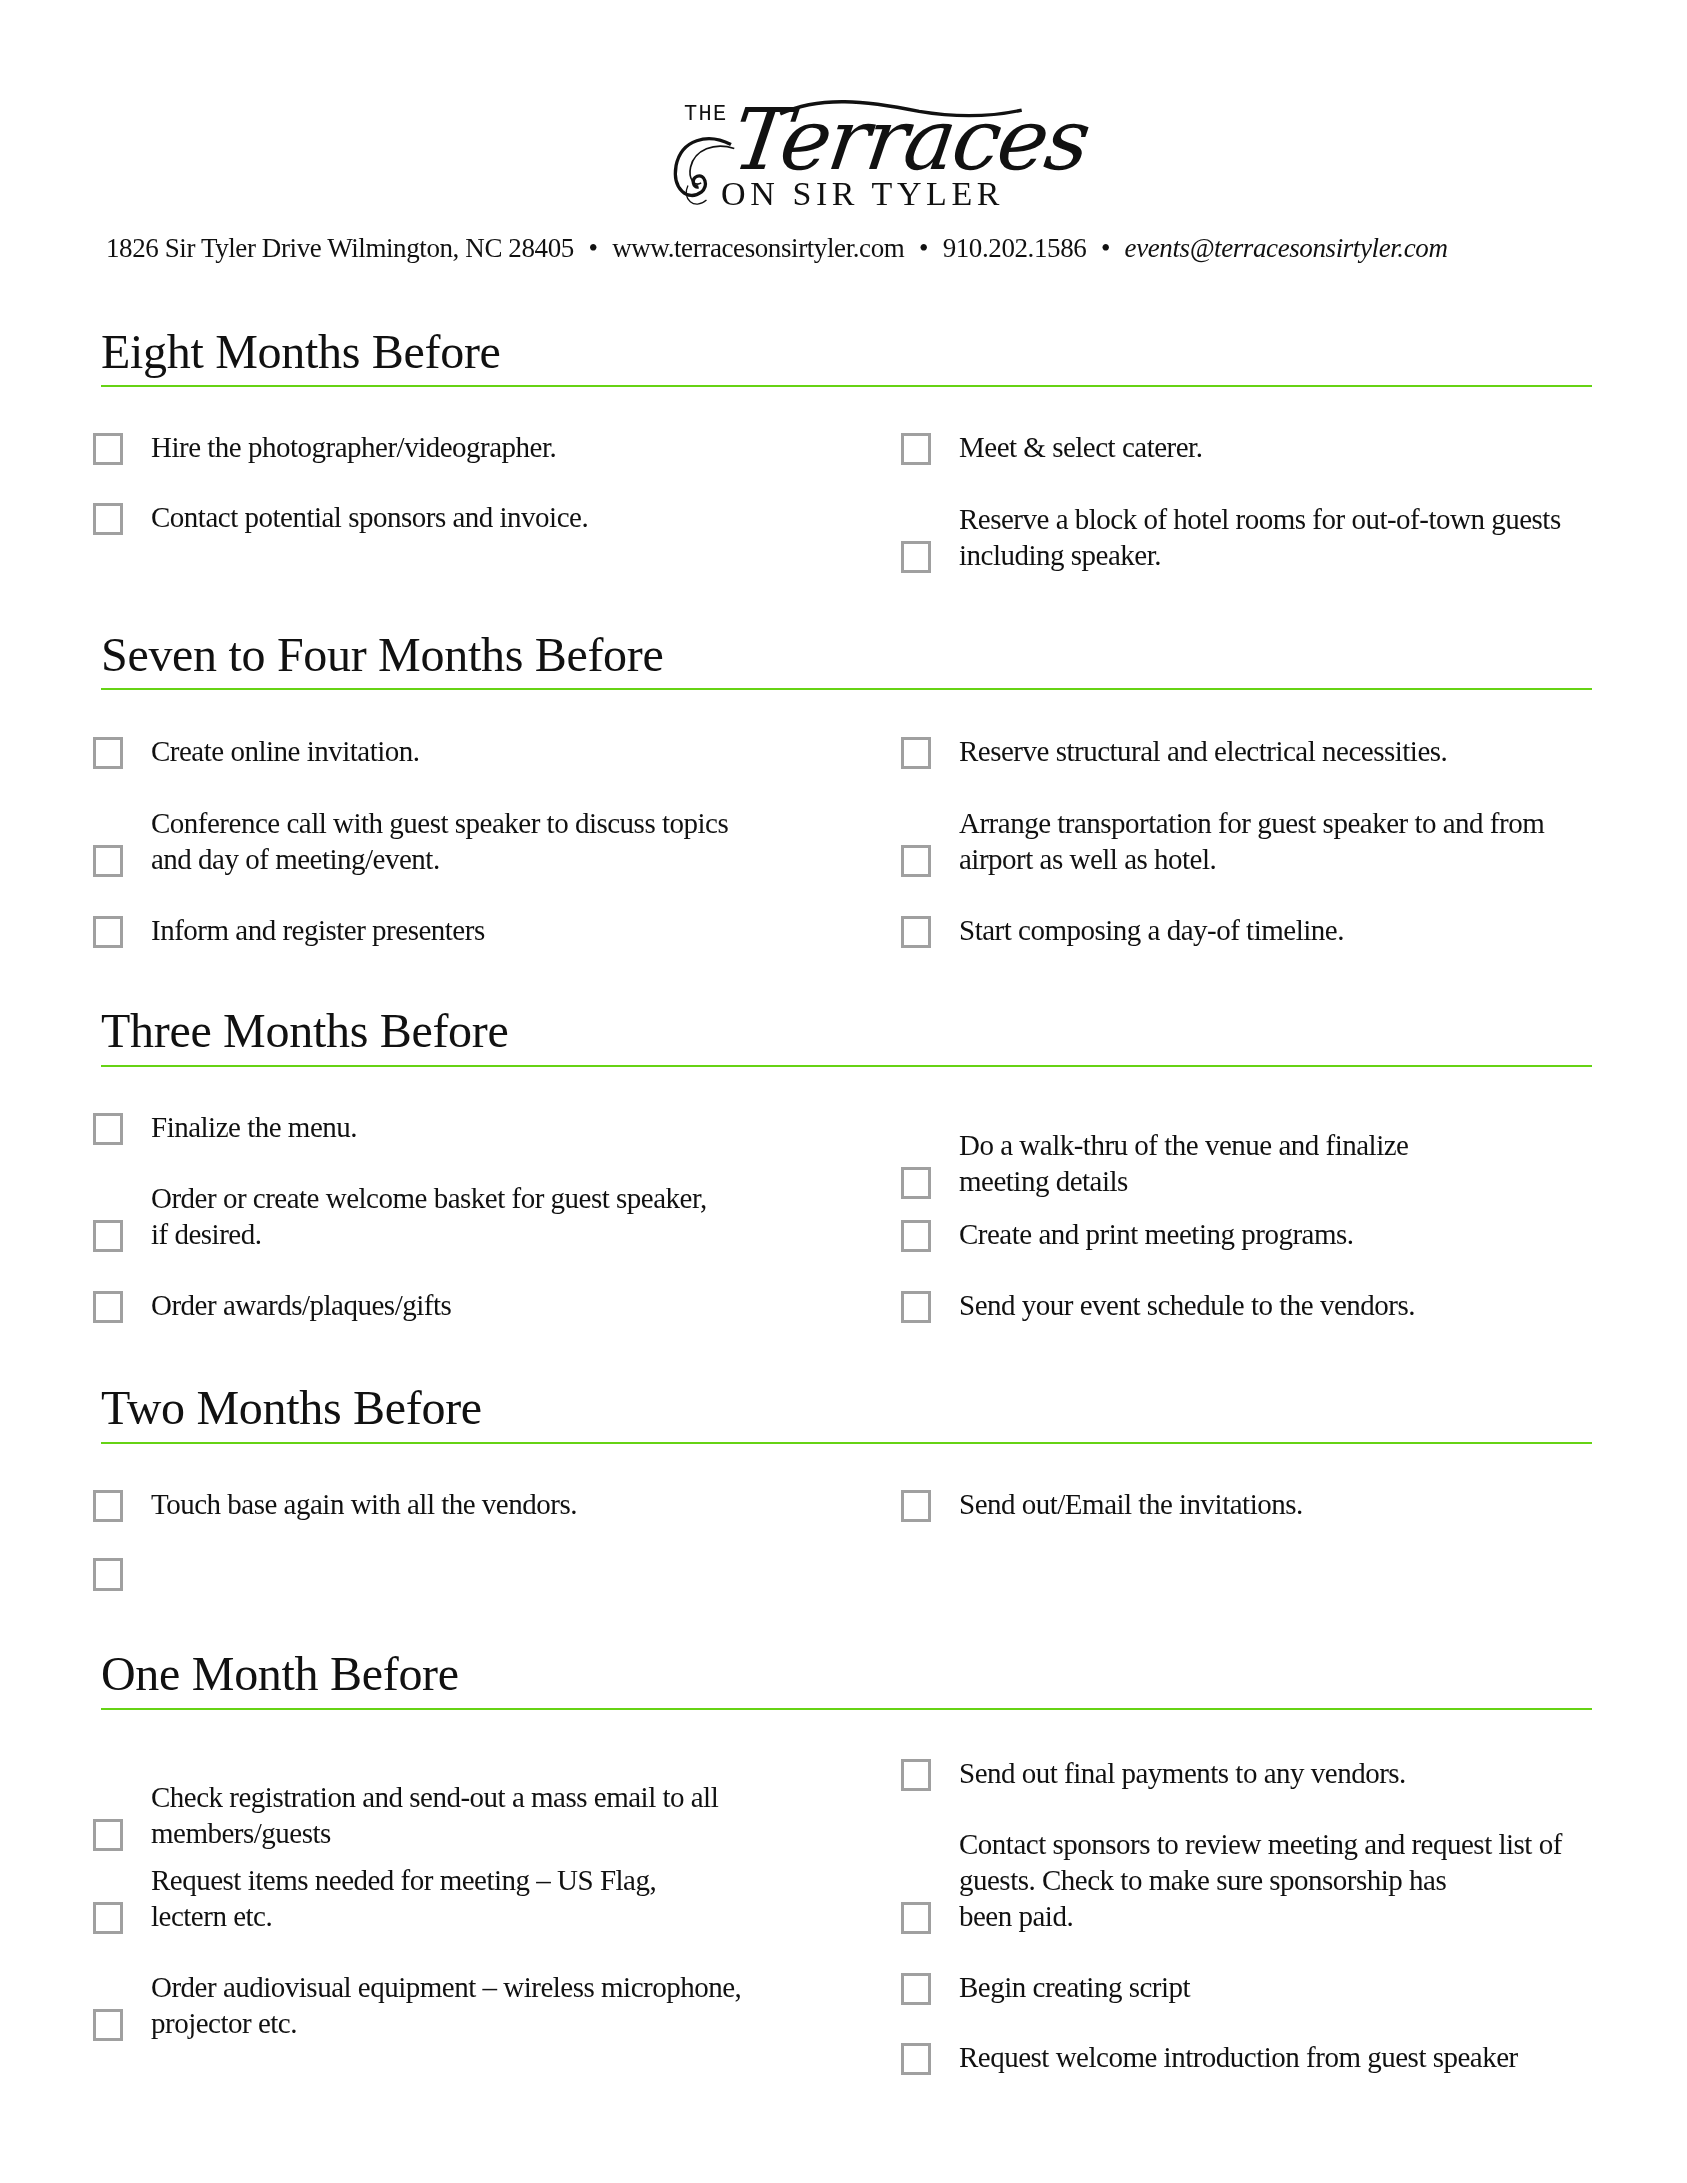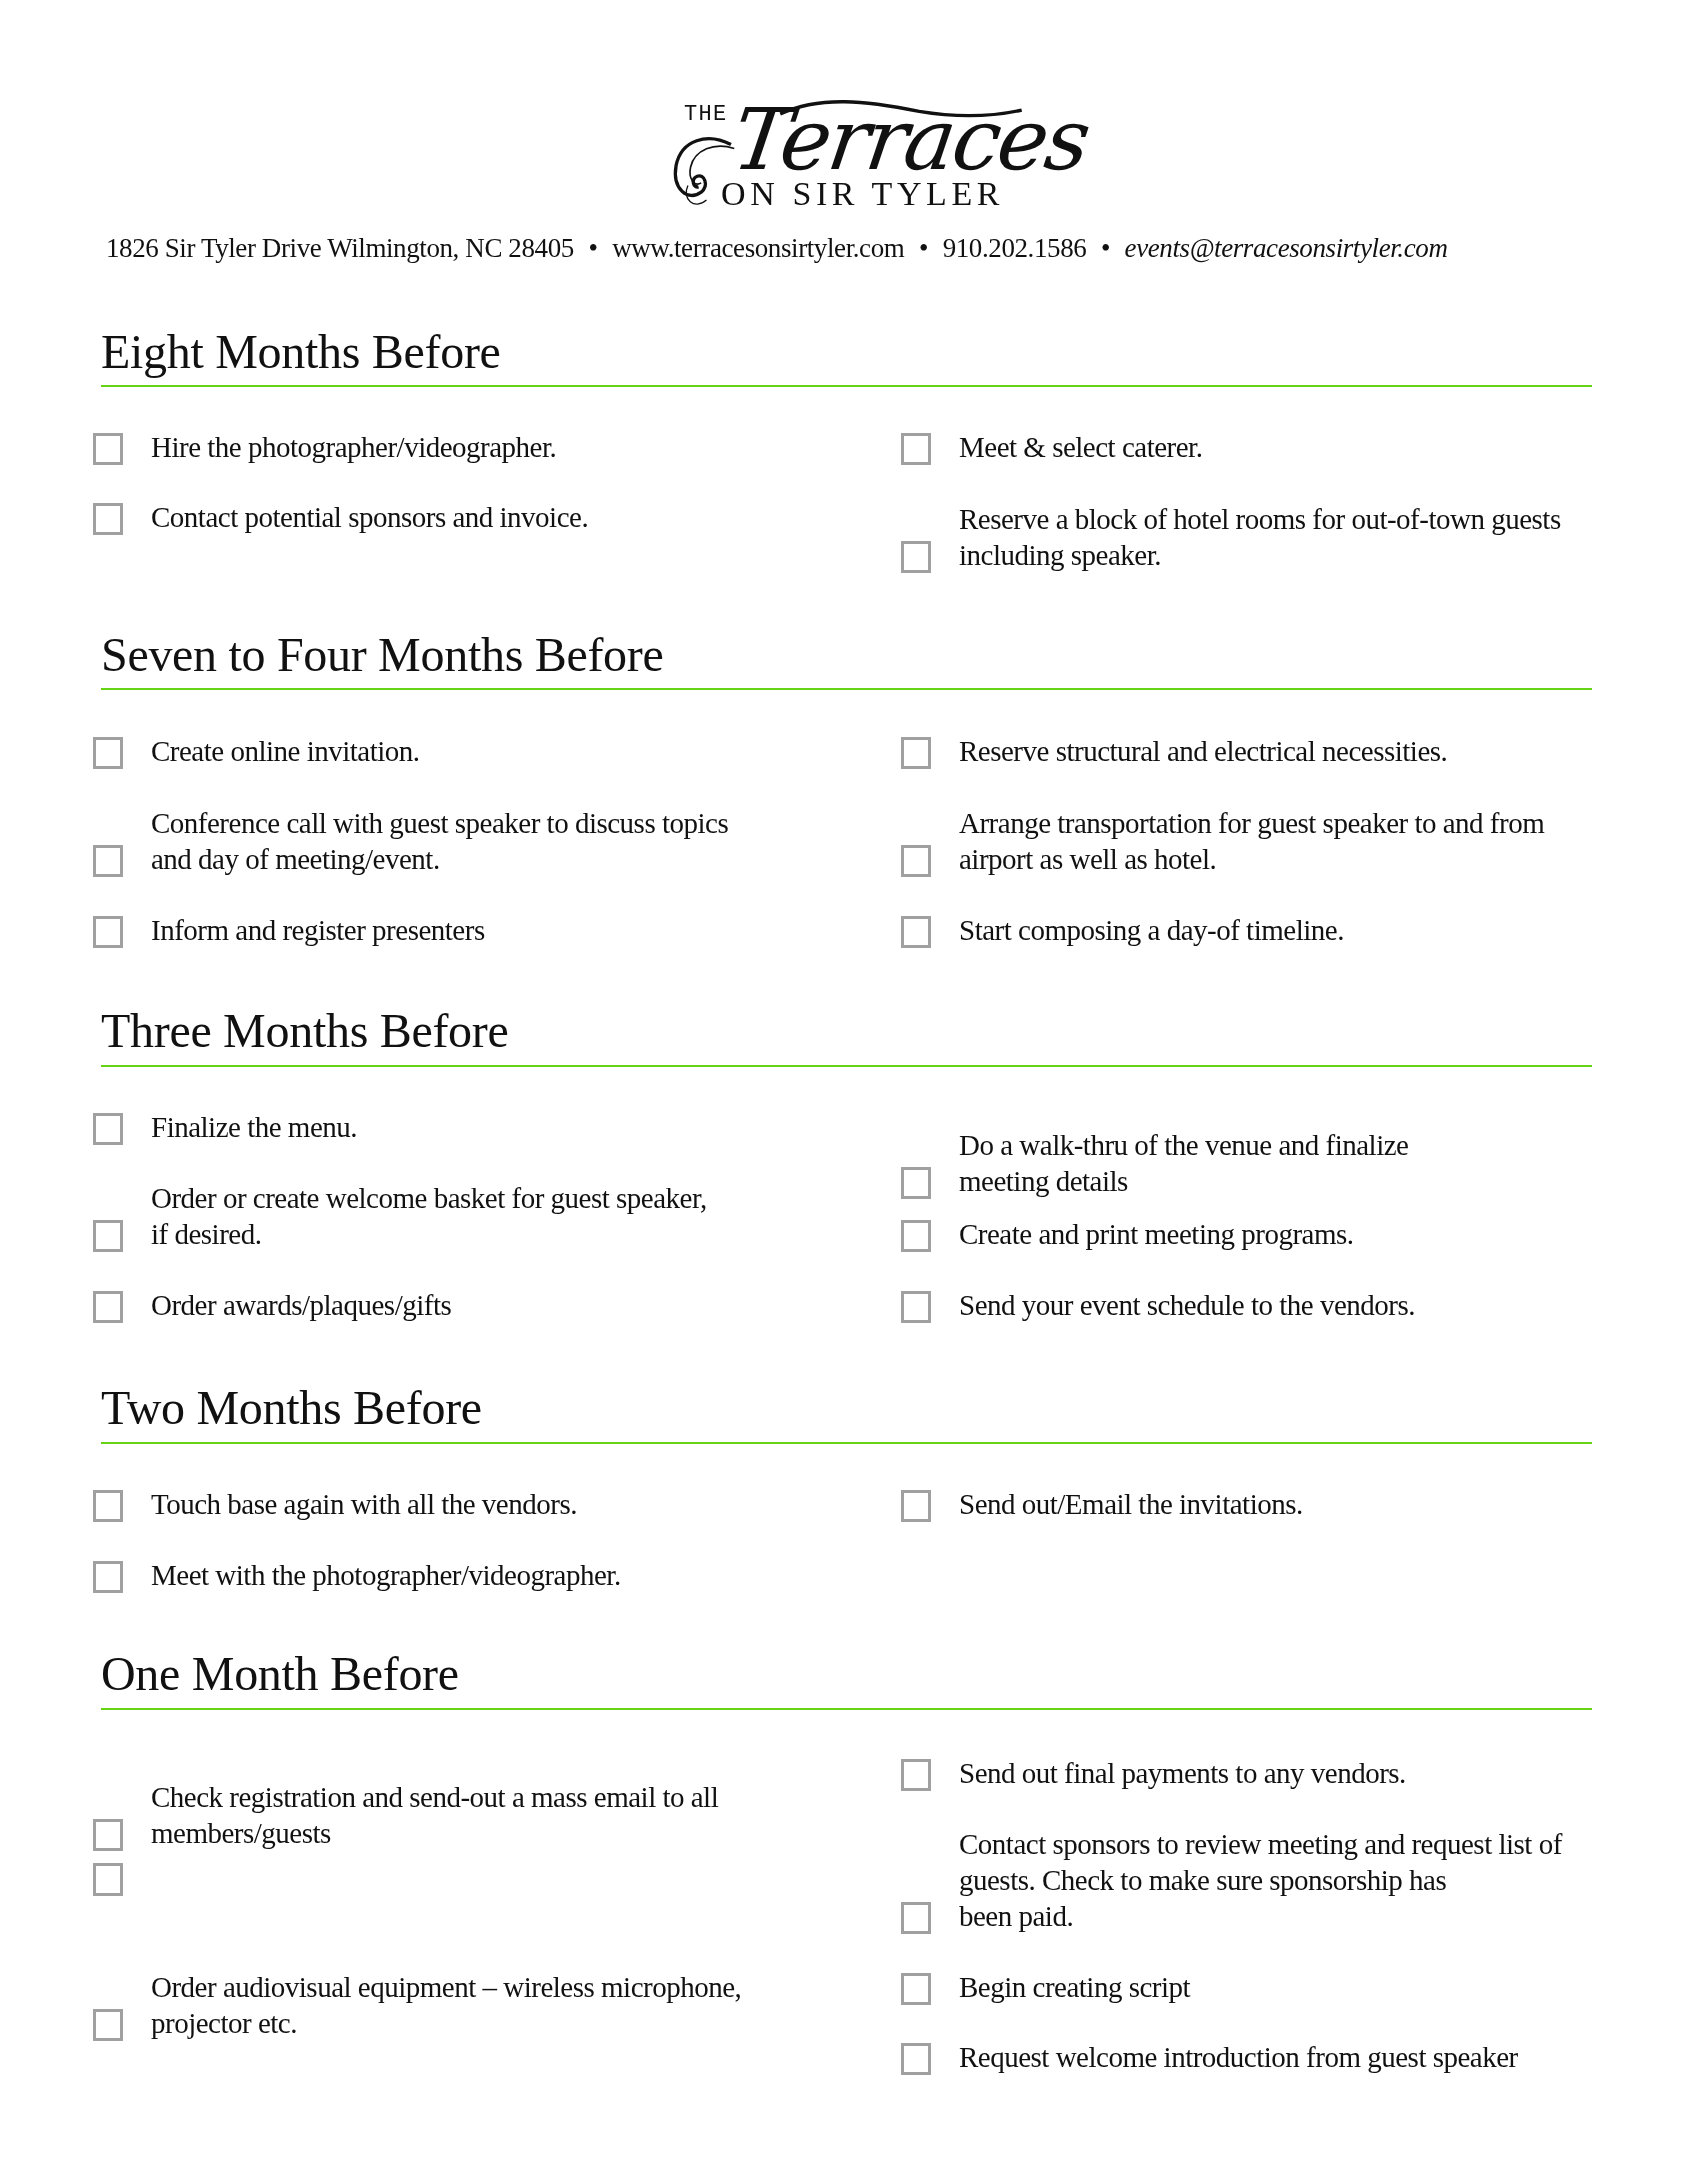--- a/index.html
+++ b/index.html
@@ -128,36 +128,37 @@
   </div>
 
 <h2 class="section-title" style="top:1384px">Two Months Before</h2>
 <div class="rule" style="top:1442px"></div>
 <div class="item col-l" style="top:1486px">
     <span class="cb"></span>
     <span class="label">Touch base again with all the vendors.</span>
   </div>
 <div class="item col-l" style="top:1557px">
     <span class="cb"></span>
-    <span class="label">Meet with the photographer/videographer.</span>
   </div>
 <div class="item col-r" style="top:1486px">
     <span class="cb"></span>
     <span class="label">Send out/Email the invitations.</span>
   </div>
 
 <h2 class="section-title" style="top:1650px">One Month Before</h2>
 <div class="rule" style="top:1708px"></div>
 <div class="item col-l" style="top:1779px">
     <span class="cb"></span>
     <span class="label">Check registration and send-out a mass email to all
 members/guests</span>
   </div>
 <div class="item col-l" style="top:1862px">
     <span class="cb"></span>
+    <span class="label">Request items needed for meeting – US Flag,
+lectern etc.</span>
   </div>
 <div class="item col-l" style="top:1969px">
     <span class="cb"></span>
     <span class="label">Order audiovisual equipment – wireless microphone,
 projector etc.</span>
   </div>
 <div class="item col-r" style="top:1755px">
     <span class="cb"></span>
     <span class="label">Send out final payments to any vendors.</span>
   </div>

